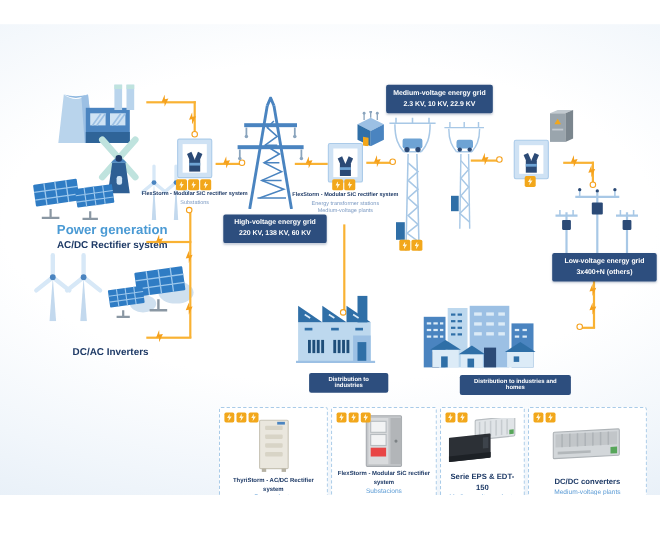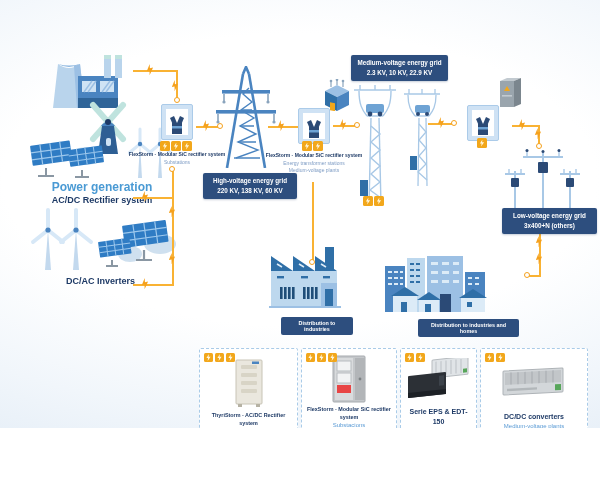--- a/index.html
+++ b/index.html
@@ -1,18 +1,18 @@
 <!DOCTYPE html>
 <html><head>
 <meta charset="utf-8">
 <style>
   html,body{margin:0;padding:0;}
   body{font-family:"Liberation Sans",sans-serif;}
   .stage{position:relative;width:600px;height:428px;overflow:hidden;
-         background:radial-gradient(130% 90% at 50% 42%, #ffffff 38%, #f1f6fb 62%, #d9e6f3 100%);}
+         background:radial-gradient(130% 90% at 50% 42%, #ffffff 38%, #f1f6fb 62%, #d9e6f3 100%);margin-top:22px;}
   .abs{position:absolute;}
 
   
   .wh{position:absolute;height:2px;background:#F9B233;}
   .wv{position:absolute;width:2px;background:#F9B233;}
   .bolt{position:absolute;width:8px;height:11px;transform:rotate(-10deg);}
   .bolt::before{content:"";display:block;width:100%;height:100%;background:#F5A11D;
     clip-path:polygon(58% 0,8% 58%,42% 58%,33% 100%,92% 38%,52% 38%);}
   .term{position:absolute;width:4px;height:4px;border:1.5px solid #F5A11D;border-radius:50%;background:#fff;}
 
@@ -144,21 +144,21 @@
       <path d="M0,7.5 H44 M0,15 H44 M11,0 V22 M22,0 V22 M33,0 V22" stroke="#9cc7ec" stroke-width="1.2"></path>
     </g>
     <path d="M48,32 L48,42 M40,42 H56" stroke="#8a97a3" stroke-width="2.2"></path>
     <g transform="translate(2,24) rotate(-8) scale(0.72)">
       <rect width="44" height="22" rx="1" fill="#2f7cc4"></rect>
       <path d="M0,7.5 H44 M0,15 H44 M11,0 V22 M22,0 V22 M33,0 V22" stroke="#9cc7ec" stroke-width="1.4"></path>
     </g>
     <path d="M16,42 L16,48 M10,48 H22" stroke="#8a97a3" stroke-width="2"></path>
   </svg>
 
-  <div class="h-navy" style="left:18px;top:276px;width:165px;">DC/AC Inverters</div>
+  <div class="h-navy" style="left:18px;top:293px;width:165px;">DC/AC Inverters</div>
 
   <div class="wh" style="left:133px;top:70px;width:45px;"></div>
   <div class="wv" style="left:176px;top:70px;height:30px;"></div>
   <div class="wh" style="left:196px;top:126px;width:25px;"></div>
   <div class="wh" style="left:268px;top:126px;width:30px;"></div>
   <div class="wh" style="left:333px;top:125px;width:24px;"></div>
   <div class="wh" style="left:428px;top:123px;width:27px;"></div>
   <div class="wh" style="left:512px;top:125px;width:28px;"></div>
   <div class="wv" style="left:538px;top:125px;height:20px;"></div>
   <div class="wv" style="left:312px;top:182px;height:80px;"></div>

